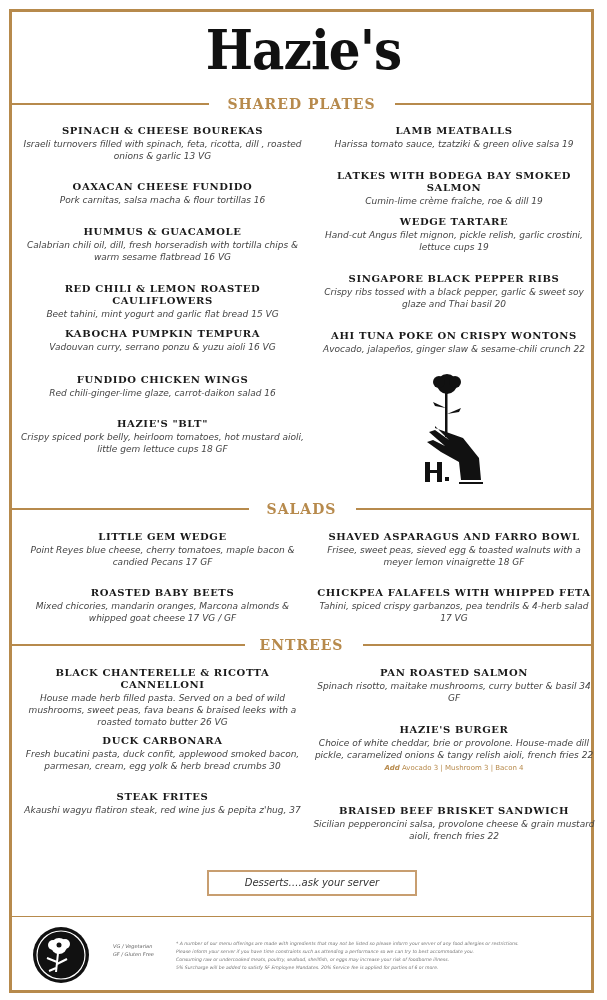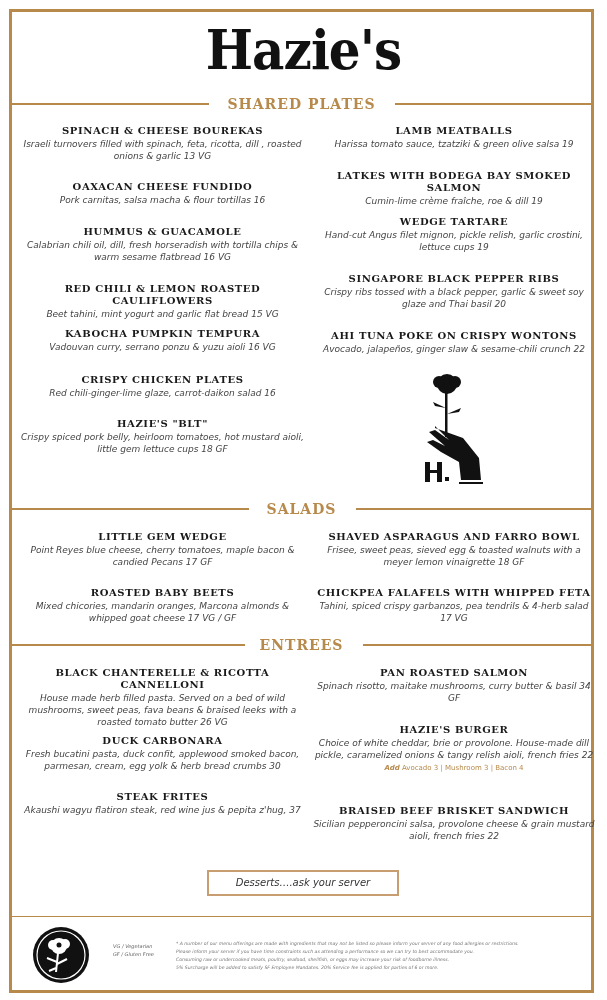--- a/index.html
+++ b/index.html
@@ -9,21 +9,21 @@
   .section-head { position: absolute; left: 11px; width: 581px; height: 22px; }
   .section-head .line { position: absolute; top: 10px; height: 2px; background: #b78a4c; }
   .section-head .title { position: absolute; top: 0; left: 0; width: 100%; text-align: center; font-family: "DejaVu Serif", serif; font-weight: bold; color: #b78a4c; font-size: 14px; line-height: 22px; letter-spacing: 1px; }
   .item { position: absolute; text-align: center; }
   .item .name { font-family: "DejaVu Serif", serif; font-weight: bold; font-size: 10px; letter-spacing: 0.6px; line-height: 12px; color: #1a1a1a; }
   .item .desc { font-family: "DejaVu Sans", sans-serif; font-style: italic; font-size: 9px; line-height: 12px; color: #444; margin-top: 1px; }
   .item .addon { font-family: "DejaVu Sans", sans-serif; font-size: 7px; color: #b78a4c; margin-top: 3px; }
   .item .addon b { font-style: italic; }
   .left { left: 20px; width: 285px; }
   .right { left: 313px; width: 282px; }
-  .desserts { position: absolute; left: 207px; top: 870px; width: 192px; height: 26px; border: 2px solid #c89e70; box-sizing: border-box; text-align: center; font-style: italic; font-size: 10px; line-height: 22px; color: #333; }
+  .desserts { position: absolute; left: 207px; top: 870px; width: 210px; height: 26px; border: 2px solid #c89e70; box-sizing: border-box; text-align: center; font-style: italic; font-size: 10px; line-height: 22px; color: #333; }
   .footer-rule { position: absolute; left: 11px; width: 581px; top: 916px; height: 1px; background: #b78a4c; }
   .footer-logo { position: absolute; left: 32px; top: 926px; width: 58px; height: 58px; border-radius: 50%; background: #111; }
   .legend { position: absolute; left: 113px; top: 942px; font-size: 5px; line-height: 8px; font-style: italic; color: #666; }
   .notes { position: absolute; left: 176px; top: 940px; width: 400px; font-size: 4.6px; line-height: 8px; font-style: italic; color: #777; white-space: nowrap; }
   .emblem { position: absolute; left: 405px; top: 370px; width: 110px; height: 120px; }
 </style>
 </head>
 <body>
 
 <div class="frame"></div>
@@ -50,21 +50,21 @@
 </div>
 <div class="item left" style="top:283px;">
   <div class="name">RED CHILI &amp; LEMON ROASTED CAULIFLOWERS</div>
   <div class="desc">Beet tahini, mint yogurt and garlic flat bread 15  VG</div>
 </div>
 <div class="item left" style="top:328px;">
   <div class="name">KABOCHA PUMPKIN TEMPURA</div>
   <div class="desc">Vadouvan curry, serrano ponzu &amp; yuzu aioli 16  VG</div>
 </div>
 <div class="item left" style="top:374px;">
-  <div class="name">CRISPY CHICKEN PLATES</div>
+  <div class="name">FUNDIDO CHICKEN WINGS</div>
   <div class="desc">Red chili-ginger-lime glaze, carrot-daikon salad 16</div>
 </div>
 <div class="item left" style="top:418px;">
   <div class="name">HAZIE'S "BLT"</div>
   <div class="desc">Crispy spiced pork belly, heirloom tomatoes, hot mustard aioli, little gem lettuce cups 18  GF</div>
 </div>
 
 <div class="item right" style="top:125px;">
   <div class="name">LAMB MEATBALLS</div>
   <div class="desc">Harissa tomato sauce, tzatziki &amp; green olive salsa 19</div>

